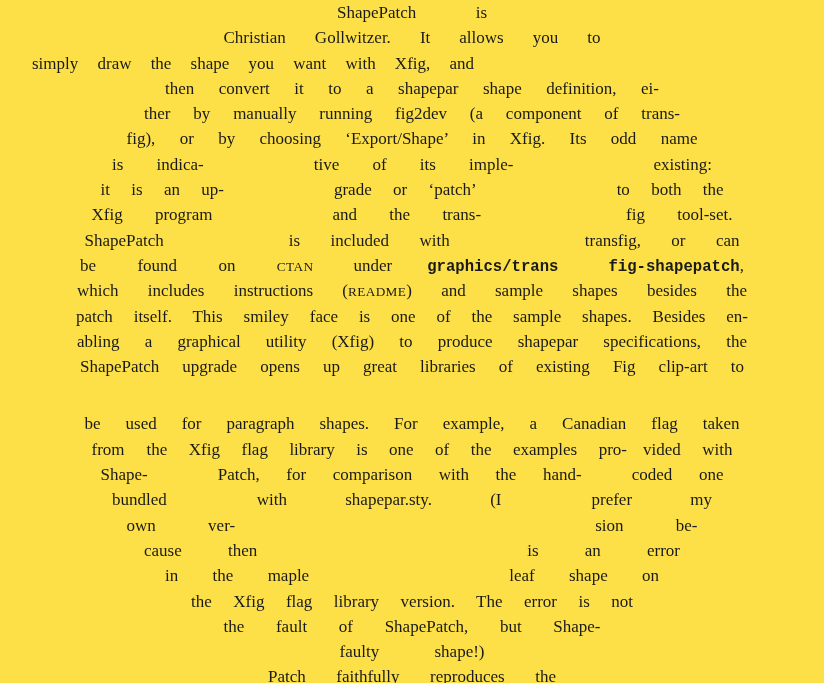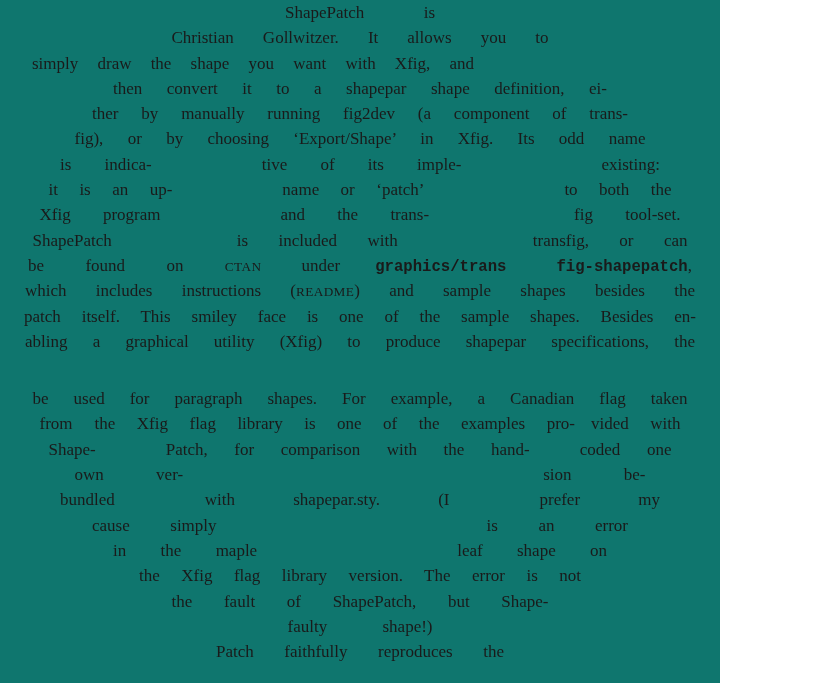--- a/index.html
+++ b/index.html
@@ -3,23 +3,23 @@
 <meta charset="utf-8">
 <title>Document</title>
 <style>
   html, body {
     margin: 0;
     padding: 0;
     background: #ffffff;
   }
   .page {
     position: relative;
-    width: 720px;
+    width: 824px;
     height: 683px;
-    background: #0f766e;
+    background: #fde047;
     overflow: hidden;
     font-family: "Liberation Serif", "DejaVu Serif", serif;
     font-size: 17px;
     color: #1a1a1a;
   }
   .shaped-paragraph {
     padding-top: 0px;
   }
   .line {
     margin: 0 auto;
@@ -51,32 +51,33 @@
 
 <div class="page">
   <div class="shaped-paragraph">
       <div class="line" style="width: 150px;"><span class="run">ShapePatch is</span></div>
       <div class="line" style="width: 377px;"><span class="run">Christian Gollwitzer. It allows you to</span></div>
       <div class="line" style="width: 442px; margin-left: 32px;"><span class="run">simply draw the shape you want with Xfig, and</span></div>
       <div class="line" style="width: 494px;"><span class="run">then convert it to a shapepar shape definition, ei-</span></div>
       <div class="line" style="width: 536px;"><span class="run">ther by manually running fig2dev (a component of trans-</span></div>
       <div class="line" style="width: 571px;"><span class="run">fig), or by choosing ‘Export/Shape’ in Xfig. Its odd name</span></div>
       <div class="line" style="width: 600px;"><span class="run">is indica-</span><span class="gap" style="width: 110px;"></span><span class="run">tive of its imple-</span><span class="gap" style="width: 140px;"></span><span class="run">existing:</span></div>
-      <div class="line" style="width: 623px;"><span class="run">it is an up-</span><span class="gap" style="width: 110px;"></span><span class="run">name or ‘patch’</span><span class="gap" style="width: 140px;"></span><span class="run">to both the</span></div>
+      <div class="line" style="width: 623px;"><span class="run">it is an up-</span><span class="gap" style="width: 110px;"></span><span class="run">grade or ‘patch’</span><span class="gap" style="width: 140px;"></span><span class="run">to both the</span></div>
       <div class="line" style="width: 641px;"><span class="run">Xfig program</span><span class="gap" style="width: 120px;"></span><span class="run">and the trans-</span><span class="gap" style="width: 145px;"></span><span class="run">fig tool-set.</span></div>
       <div class="line" style="width: 655px;"><span class="run">ShapePatch</span><span class="gap" style="width: 125px;"></span><span class="run">is included with</span><span class="gap" style="width: 135px;"></span><span class="run">transfig, or can</span></div>
       <div class="line" style="width: 664px;"><span class="run">be found on </span><span class="run smallcaps">CTAN</span><span class="gap" style="width: 40px;"></span><span class="run">under</span><span class="gap" style="width: 35px;"></span><span class="run mono">graphics/trans</span><span class="gap" style="width: 50px;"></span><span class="run mono">fig-shapepatch</span><span class="run">,</span></div>
       <div class="line" style="width: 670px;"><span class="run">which includes instructions (</span><span class="run smallcaps">README</span><span class="run">) and sample shapes besides the</span></div>
       <div class="line" style="width: 672px;"><span class="run">patch itself. This smiley face is one of the sample shapes. Besides en-</span></div>
       <div class="line" style="width: 670px;"><span class="run">abling a graphical utility (Xfig) to produce shapepar specifications, the</span></div>
+      <div class="line" style="width: 664px;"><span class="run">ShapePatch upgrade opens up great libraries of existing Fig clip-art to</span></div>
       <div class="line" style="width: 655px; margin-top: 32px;"><span class="run">be used for paragraph shapes. For example, a Canadian flag taken</span></div>
       <div class="line" style="width: 641px;"><span class="run">from</span><span class="gap" style="width: 22px;"></span><span class="run">the Xfig flag library is one of the examples pro-</span><span class="gap" style="width: 16px;"></span><span class="run">vided with</span></div>
       <div class="line" style="width: 623px;"><span class="run">Shape-</span><span class="gap" style="width: 70px;"></span><span class="run">Patch, for comparison with the hand-</span><span class="gap" style="width: 50px;"></span><span class="run">coded one</span></div>
+      <div class="line" style="width: 600px;"><span class="run">bundled</span><span class="gap" style="width: 90px;"></span><span class="run">with shapepar.sty. (I</span><span class="gap" style="width: 90px;"></span><span class="run">prefer my</span></div>
       <div class="line" style="width: 571px;"><span class="run">own ver-</span><span class="gap" style="width: 360px;"></span><span class="run">sion be-</span></div>
-      <div class="line" style="width: 600px;"><span class="run">bundled</span><span class="gap" style="width: 90px;"></span><span class="run">with shapepar.sty. (I</span><span class="gap" style="width: 90px;"></span><span class="run">prefer my</span></div>
-      <div class="line" style="width: 536px;"><span class="run">cause simply</span><span class="gap" style="width: 270px;"></span><span class="run">is an error</span></div>
+      <div class="line" style="width: 536px;"><span class="run">cause then</span><span class="gap" style="width: 270px;"></span><span class="run">is an error</span></div>
       <div class="line" style="width: 494px;"><span class="run">in the maple</span><span class="gap" style="width: 200px;"></span><span class="run">leaf shape on</span></div>
       <div class="line" style="width: 442px;"><span class="run">the Xfig flag library version. The error is not</span></div>
       <div class="line" style="width: 377px;"><span class="run">the fault of ShapePatch, but Shape-</span></div>
       <div class="line" style="width: 145px;"><span class="run">faulty shape!)</span></div>
       <div class="line" style="width: 288px;"><span class="run">Patch faithfully reproduces the</span></div>
     </div>
 </div>
 
 </body></html>

